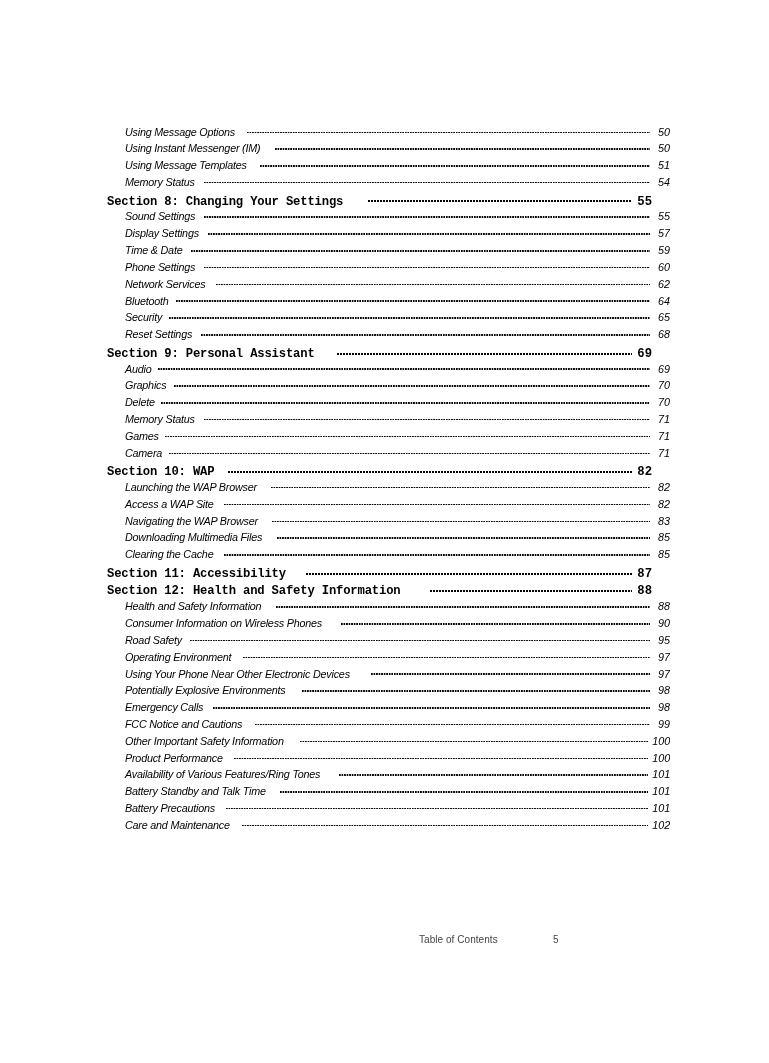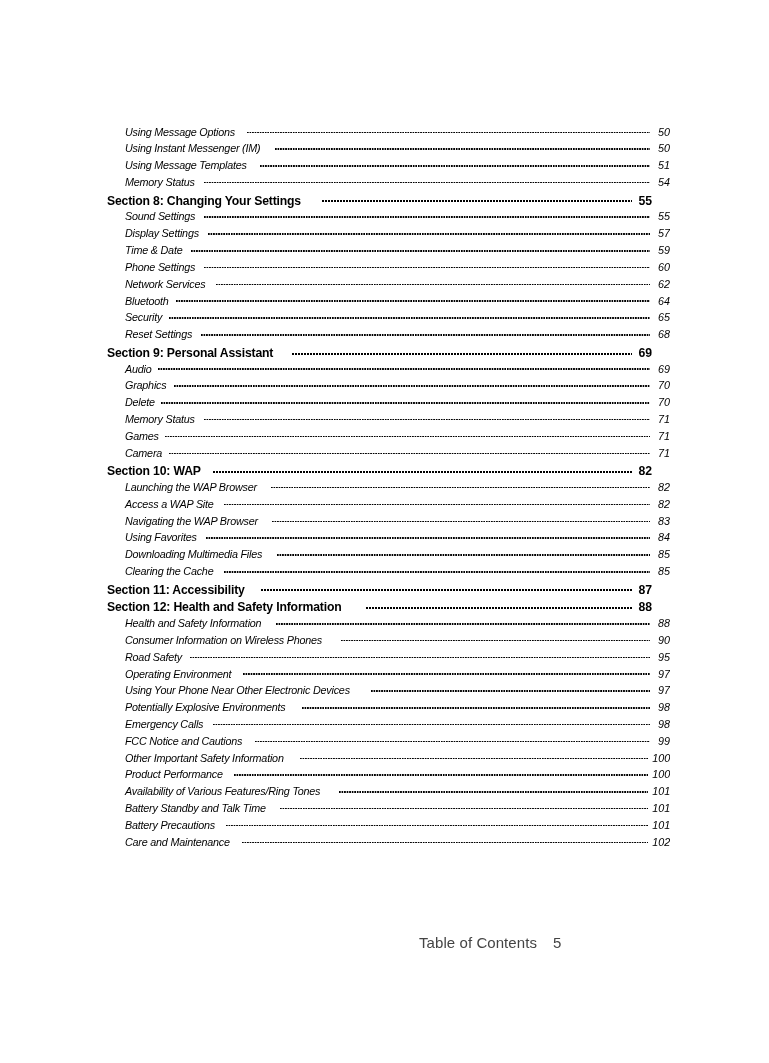--- a/index.html
+++ b/index.html
@@ -49,20 +49,21 @@
     transform: scaleX(0.93);
     transform-origin: right center;
   }
 
   
   .toc-row.section {
     padding-left: 0px;
     font-size: 13.3px;
     font-weight: bold;
     height: 17.6px;
+    font-family: Liberation Mono, monospace;
   }
   .toc-row.section .label {
     letter-spacing: -0.015em;
     transform: scaleX(0.92);
     transform-origin: left center;
   }
   .toc-row.section .pageno {
     font-size: 13.3px;
     font-weight: bold;
     transform: scaleX(0.92);
@@ -106,21 +107,21 @@
     min-width: 17px;
   }
 
   
   #footer {
     position: absolute;
     left: 0;
     top: 934px;
     width: 769px;
     height: 20px;
-    font-size: 15px;
+    font-size: 10px;
     color: #444444;
   }
   #footer .foot-title {
     position: absolute;
     left: 419px;
     top: 0;
     letter-spacing: 0.005em;
   }
   #footer .foot-page {
     position: absolute;
@@ -244,25 +245,20 @@
     </div>
     <div class="toc-row sub">
       <span class="label">Access a WAP Site</span>
       <span class="leader"></span>
       <span class="pageno">82</span>
     </div>
     <div class="toc-row sub">
       <span class="label">Navigating the WAP Browser</span>
       <span class="leader"></span>
       <span class="pageno">83</span>
-    </div>
-    <div class="toc-row sub">
-      <span class="label">Using Favorites</span>
-      <span class="leader"></span>
-      <span class="pageno">84</span>
     </div>
     <div class="toc-row sub">
       <span class="label">Downloading Multimedia Files</span>
       <span class="leader"></span>
       <span class="pageno">85</span>
     </div>
     <div class="toc-row sub">
       <span class="label">Clearing the Cache</span>
       <span class="leader"></span>
       <span class="pageno">85</span>

